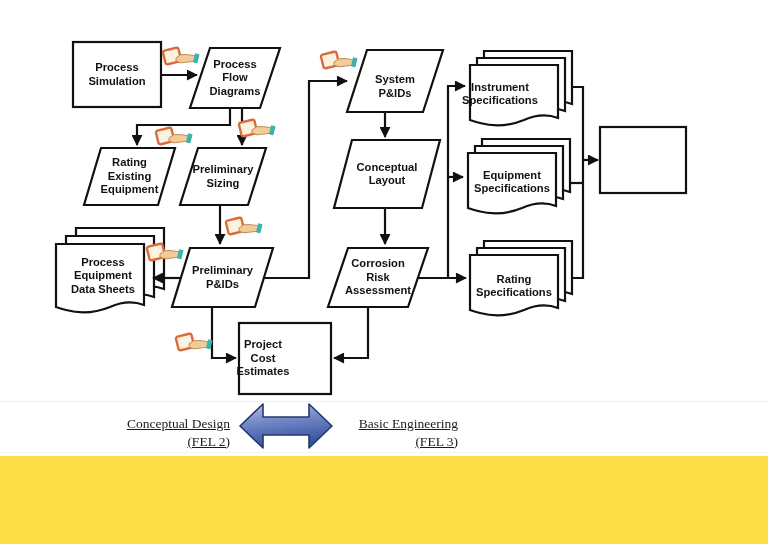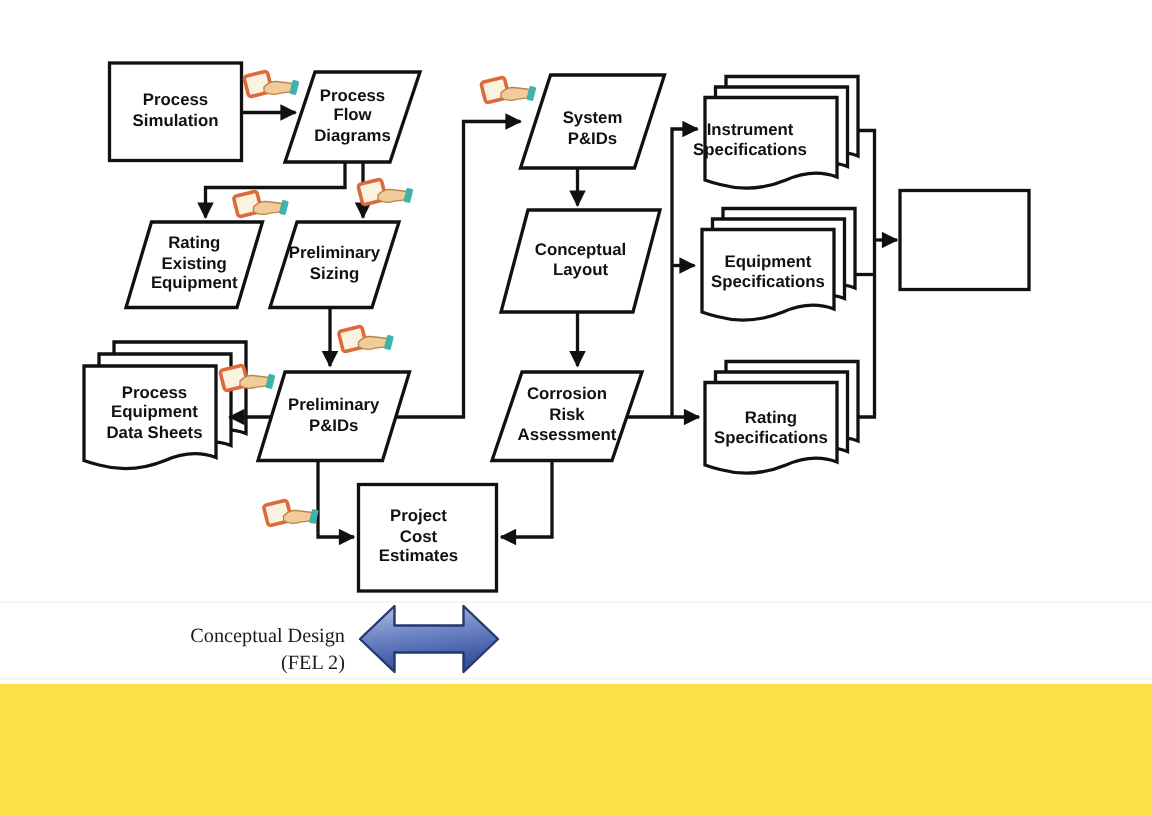--- a/index.html
+++ b/index.html
@@ -4,21 +4,21 @@
 <style>
   html,body{margin:0;padding:0;}
   .page{position:relative;width:768px;height:544px;background:#fde047;overflow:hidden;
         font-family:"Liberation Sans",sans-serif;}
   .figure-panel{position:absolute;left:0;top:0;width:768px;height:456px;background:#ffffff;}
   .rule{position:absolute;left:0;width:768px;height:1px;background:#f1f1ee;}
   svg{position:absolute;left:0;top:0;}
   .lbl{position:absolute;display:flex;align-items:center;justify-content:center;text-align:center;
        white-space:pre-line;font:700 11.2px/1.2 "Liberation Sans",sans-serif;color:#111;}
   .phase{position:absolute;white-space:pre-line;text-align:right;
-         font:400 13.5px/1.3 "Liberation Serif",serif;color:#1b1b1b;}
+         font:400 13.5px/1.3 "Liberation Serif",serif;color:#1b1b1b;text-decoration:underline;}
   .caption{position:absolute;left:38px;top:478px;
            font:italic 400 14.5px/1.2 "Liberation Sans",sans-serif;color:#3b74ba;}
 </style>
 </head>
 <body>
 
 <div class="page">
   <div class="figure-panel"></div>
   <div class="rule" style="top:401px"></div>
   <div class="rule" style="top:452px"></div>
@@ -121,26 +121,28 @@
 Data Sheets</div>
   <div class="lbl" style="left:174px;top:248px;width:97px;height:59px">Preliminary
 P&amp;IDs</div>
   <div class="lbl" style="left:349px;top:50px;width:92px;height:73px">System
 P&amp;IDs</div>
   <div class="lbl" style="left:330px;top:248px;width:96px;height:59px">Corrosion
 Risk
 Assessment</div>
   <div class="lbl" style="left:336px;top:140px;width:102px;height:68px">Conceptual
 Layout</div>
-  <div class="lbl" style="left:239px;top:323px;width:80px;height:71px">Project
+  <div class="lbl" style="left:223px;top:323px;width:80px;height:71px">Project
 Cost
 Estimates</div>
   <div class="lbl" style="left:466px;top:65px;width:68px;height:58px">Instrument
 Specifications</div>
   <div class="lbl" style="left:468px;top:153px;width:88px;height:58px">Equipment
 Specifications</div>
   <div class="lbl" style="left:470px;top:257px;width:88px;height:58px">Rating
 Specifications</div>
 
   <div class="phase" style="left:98px;top:415px;width:132px">Conceptual Design
 (FEL 2)</div>
+  <div class="phase" style="left:346px;top:415px;width:112px">Basic Engineering
+(FEL 3)</div>
 
 </div>
 
 </body></html>

